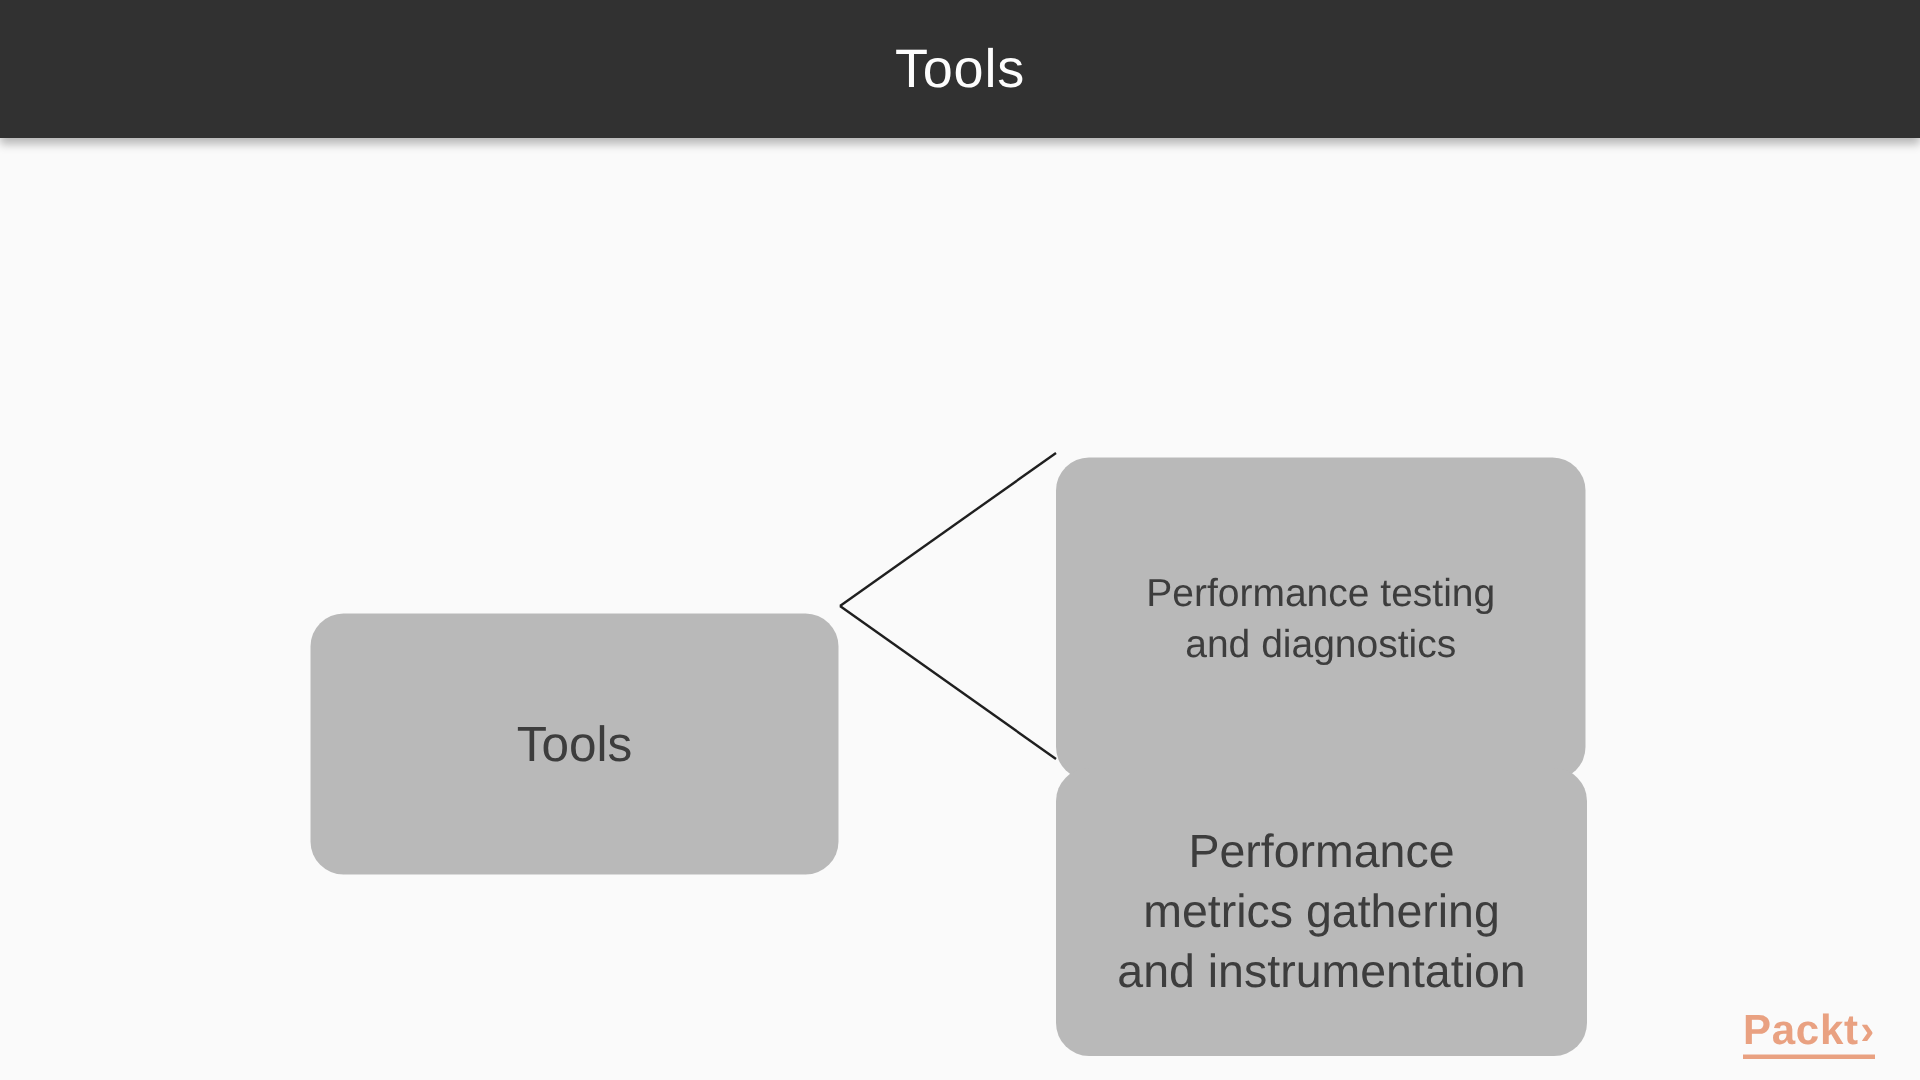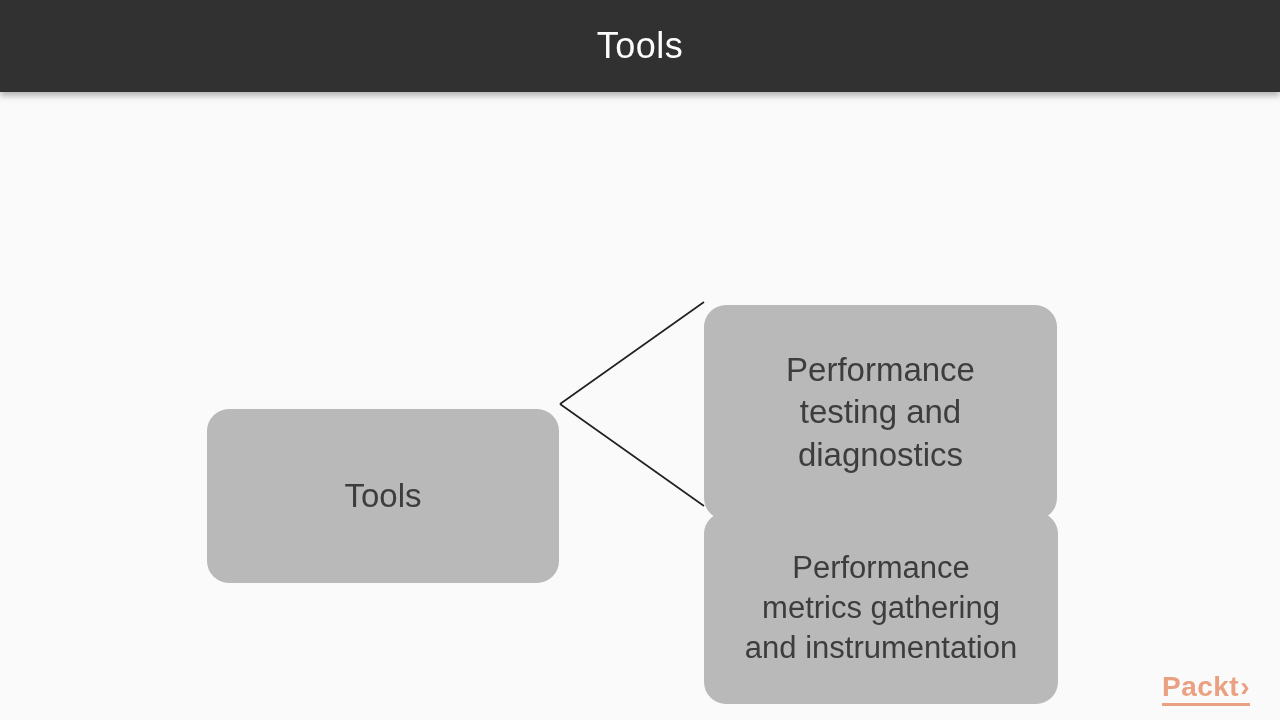--- a/index.html
+++ b/index.html
@@ -70,21 +70,21 @@
     width: 352px;
     height: 174px;
     font-size: 33px;
     padding: 10px 30px;
   }
   .node-child-1 {
     left: 704px;
     top: 213px;
     width: 353px;
     height: 215px;
-    font-size: 33px;
+    font-size: 26px;
     padding: 10px 35px;
   }
   .node-child-2 {
     left: 704px;
     top: 420px;
     width: 354px;
     height: 192px;
     font-size: 31px;
     padding: 10px 35px;
   }

